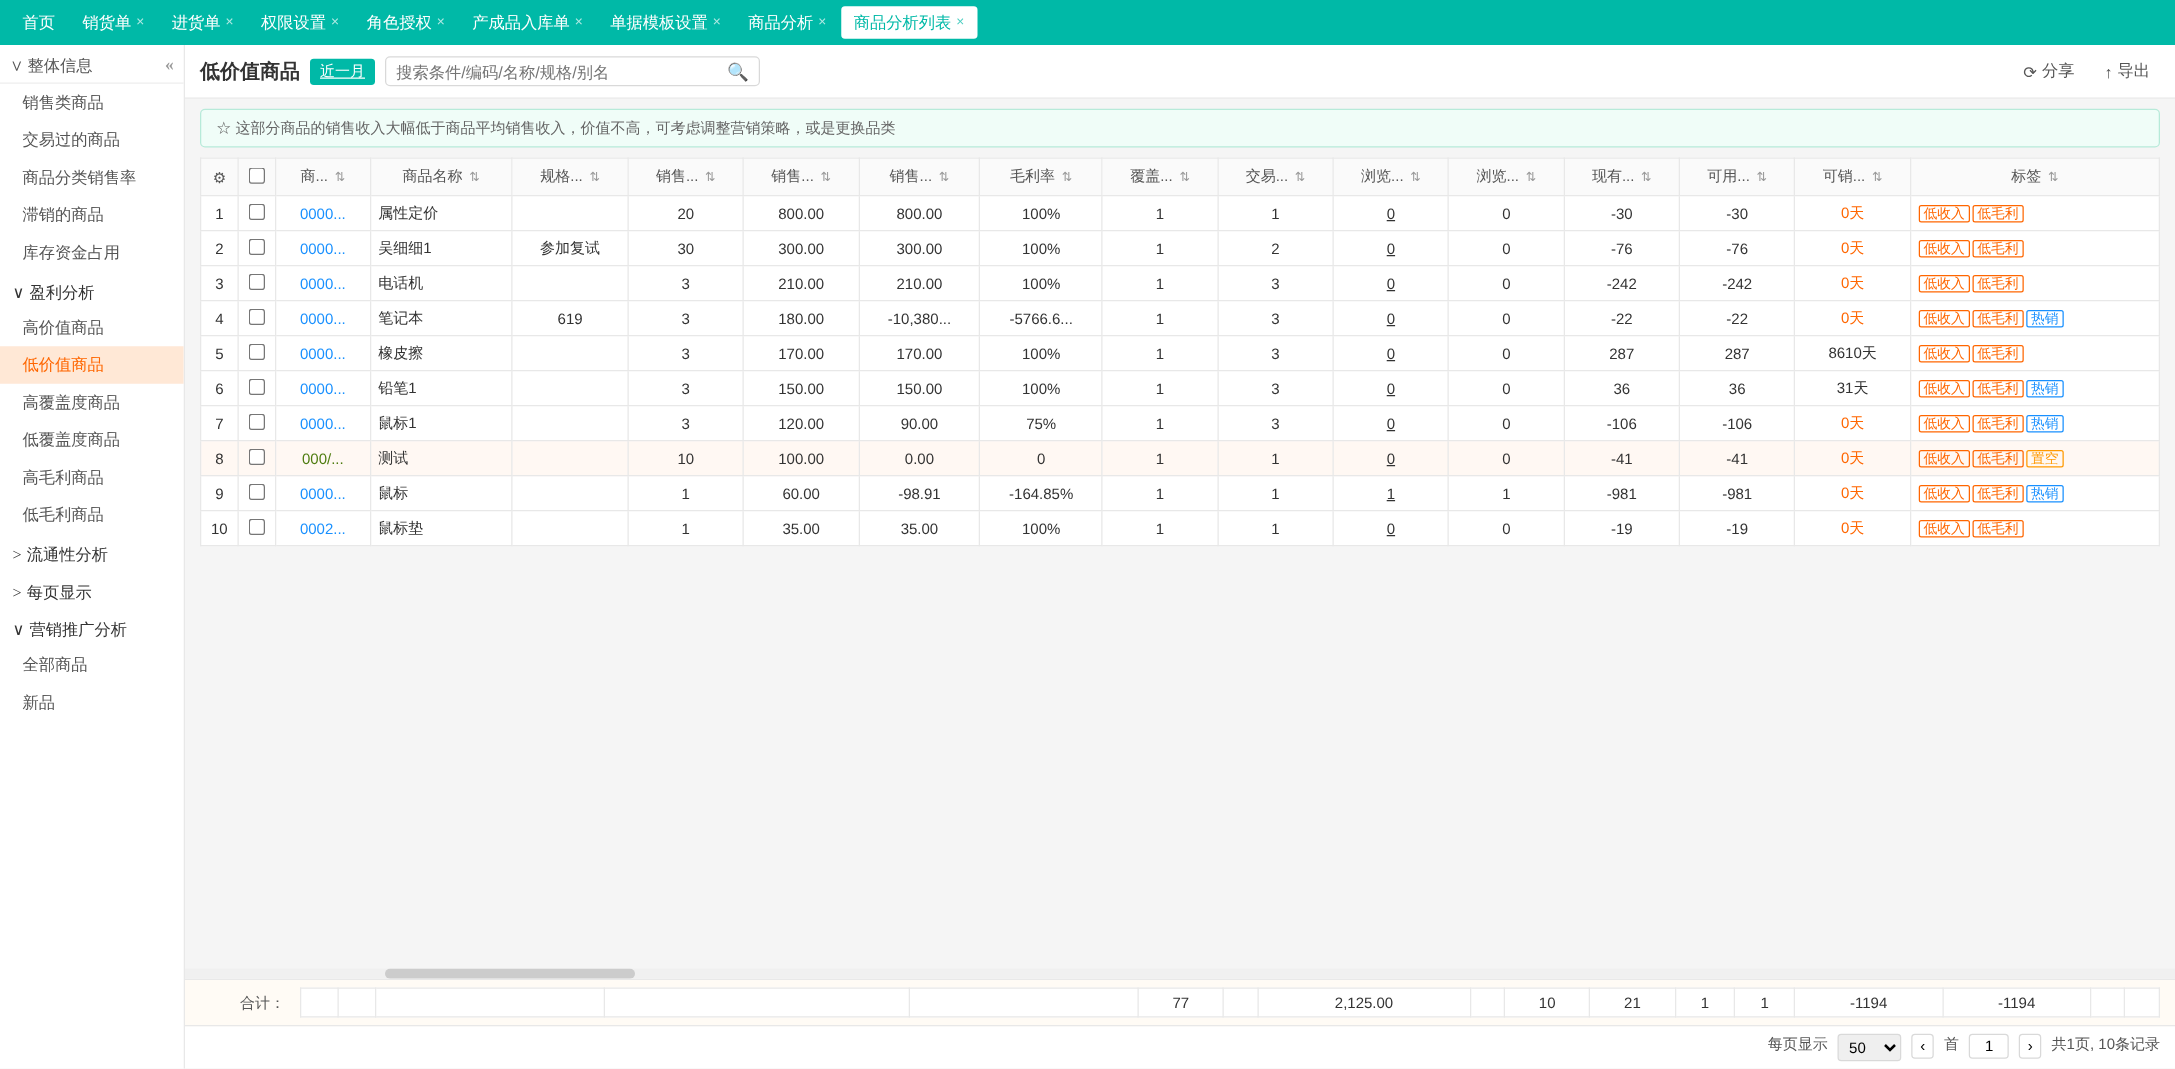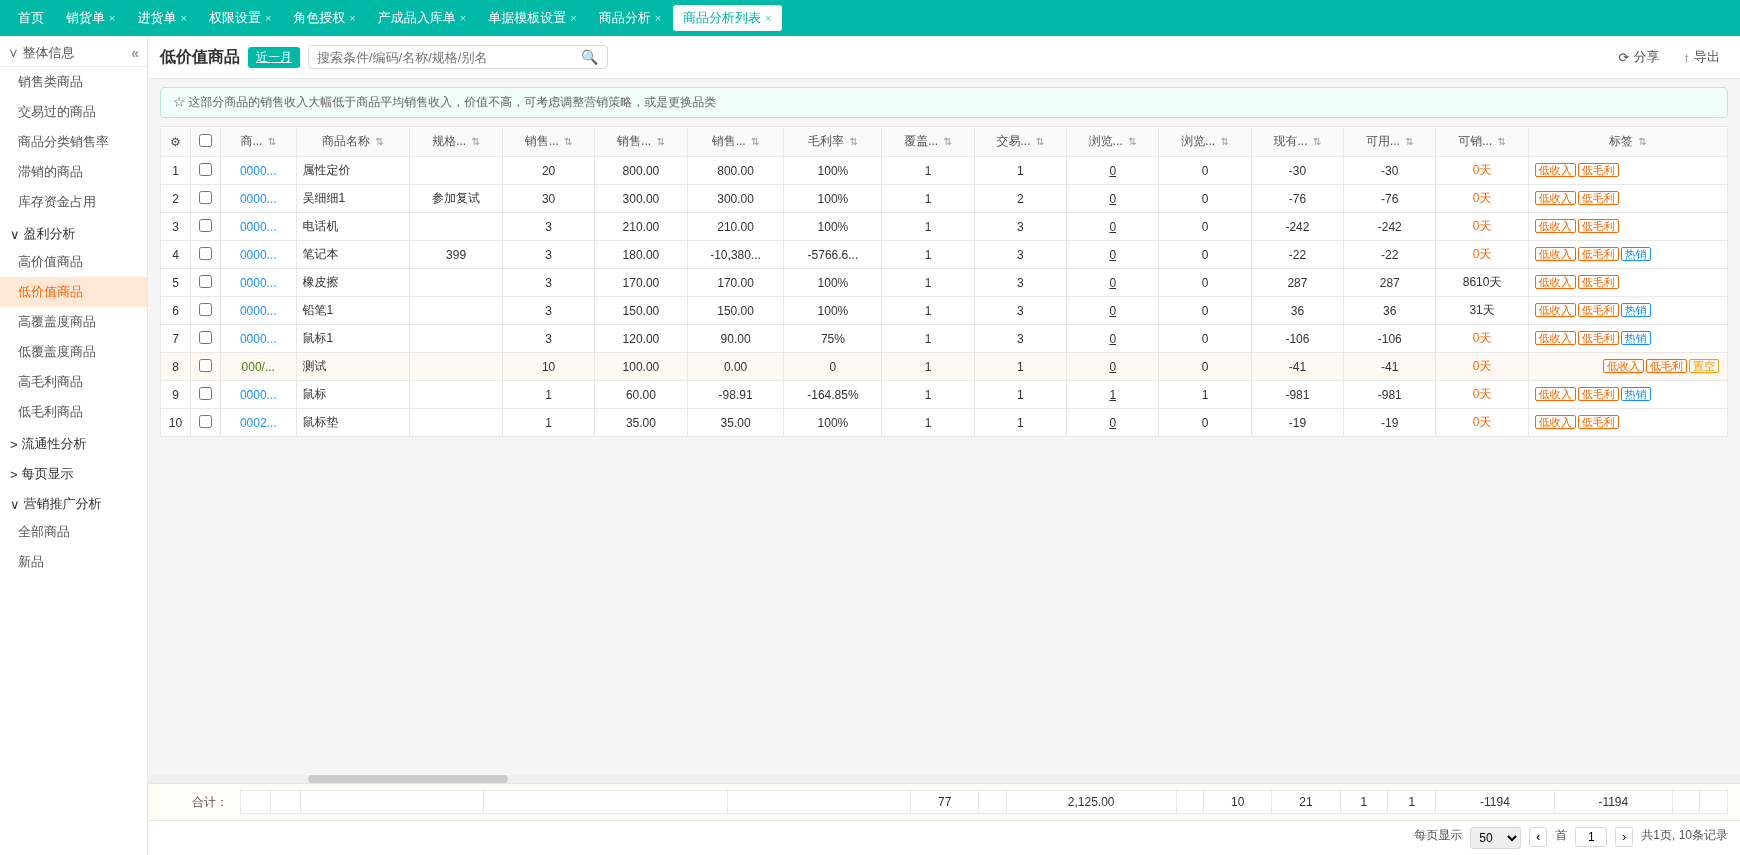--- a/index.html
+++ b/index.html
@@ -19,21 +19,21 @@
     .nav-item.active { background: #fff; color: #00b9a7; }
     .nav-item .close-x { font-size: 11px; color: inherit; opacity: 0.7; }
 
     
     .main-layout { display: flex; height: calc(100vh - 36px); }
 
     
     .sidebar {
       width: 148px; background: #fff;
       border-right: 1px solid #e8e8e8;
-      overflow-y: auto; flex-shrink: 0;
+      overflow-y: auto; flex-shrink: 0; font-family: Liberation Serif, serif;
     }
     .sidebar-group-header {
       display: flex; align-items: center; gap: 4px;
       padding: 8px 10px 4px 10px;
       color: #333; font-size: 13px; cursor: pointer;
     }
     .sidebar-item {
       padding: 6px 10px 6px 18px;
       cursor: pointer; color: #555; font-size: 13px;
     }
@@ -295,21 +295,21 @@
     <td>-242</td>
     <td>-242</td>
     <td style="color:#f60;">0天</td>
     <td style="text-align:left;"><span class="tag-red">低收入</span><span class="tag-red">低毛利</span></td>
   </tr>
             <tr>
     <td>4</td>
     <td><input type="checkbox" style=""></td>
     <td style="color:#1890ff;cursor:pointer;">0000...</td>
     <td style="text-align:left;">笔记本</td>
-    <td>399</td>
+    <td>619</td>
     <td>3</td>
     <td>180.00</td>
     <td>-10,380...</td>
     <td>-5766.6...</td>
     <td>1</td>
     <td>3</td>
     <td><span class="link-underline">0</span></td>
     <td>0</td>
     <td>-22</td>
     <td>-22</td>
@@ -383,21 +383,21 @@
     <td>100.00</td>
     <td>0.00</td>
     <td>0</td>
     <td>1</td>
     <td>1</td>
     <td><span class="link-underline">0</span></td>
     <td>0</td>
     <td>-41</td>
     <td>-41</td>
     <td style="color:#f60;">0天</td>
-    <td style="text-align:right;margin-top:21px;"><span class="tag-red">低收入</span><span class="tag-red">低毛利</span><span class="tag-orange">置空</span></td>
+    <td style="text-align:left;margin-top:21px;"><span class="tag-red">低收入</span><span class="tag-red">低毛利</span><span class="tag-orange">置空</span></td>
   </tr>
             <tr>
     <td>9</td>
     <td><input type="checkbox" style=""></td>
     <td style="color:#1890ff;cursor:pointer;">0000...</td>
     <td style="text-align:left;">鼠标</td>
     <td></td>
     <td>1</td>
     <td>60.00</td>
     <td>-98.91</td>

